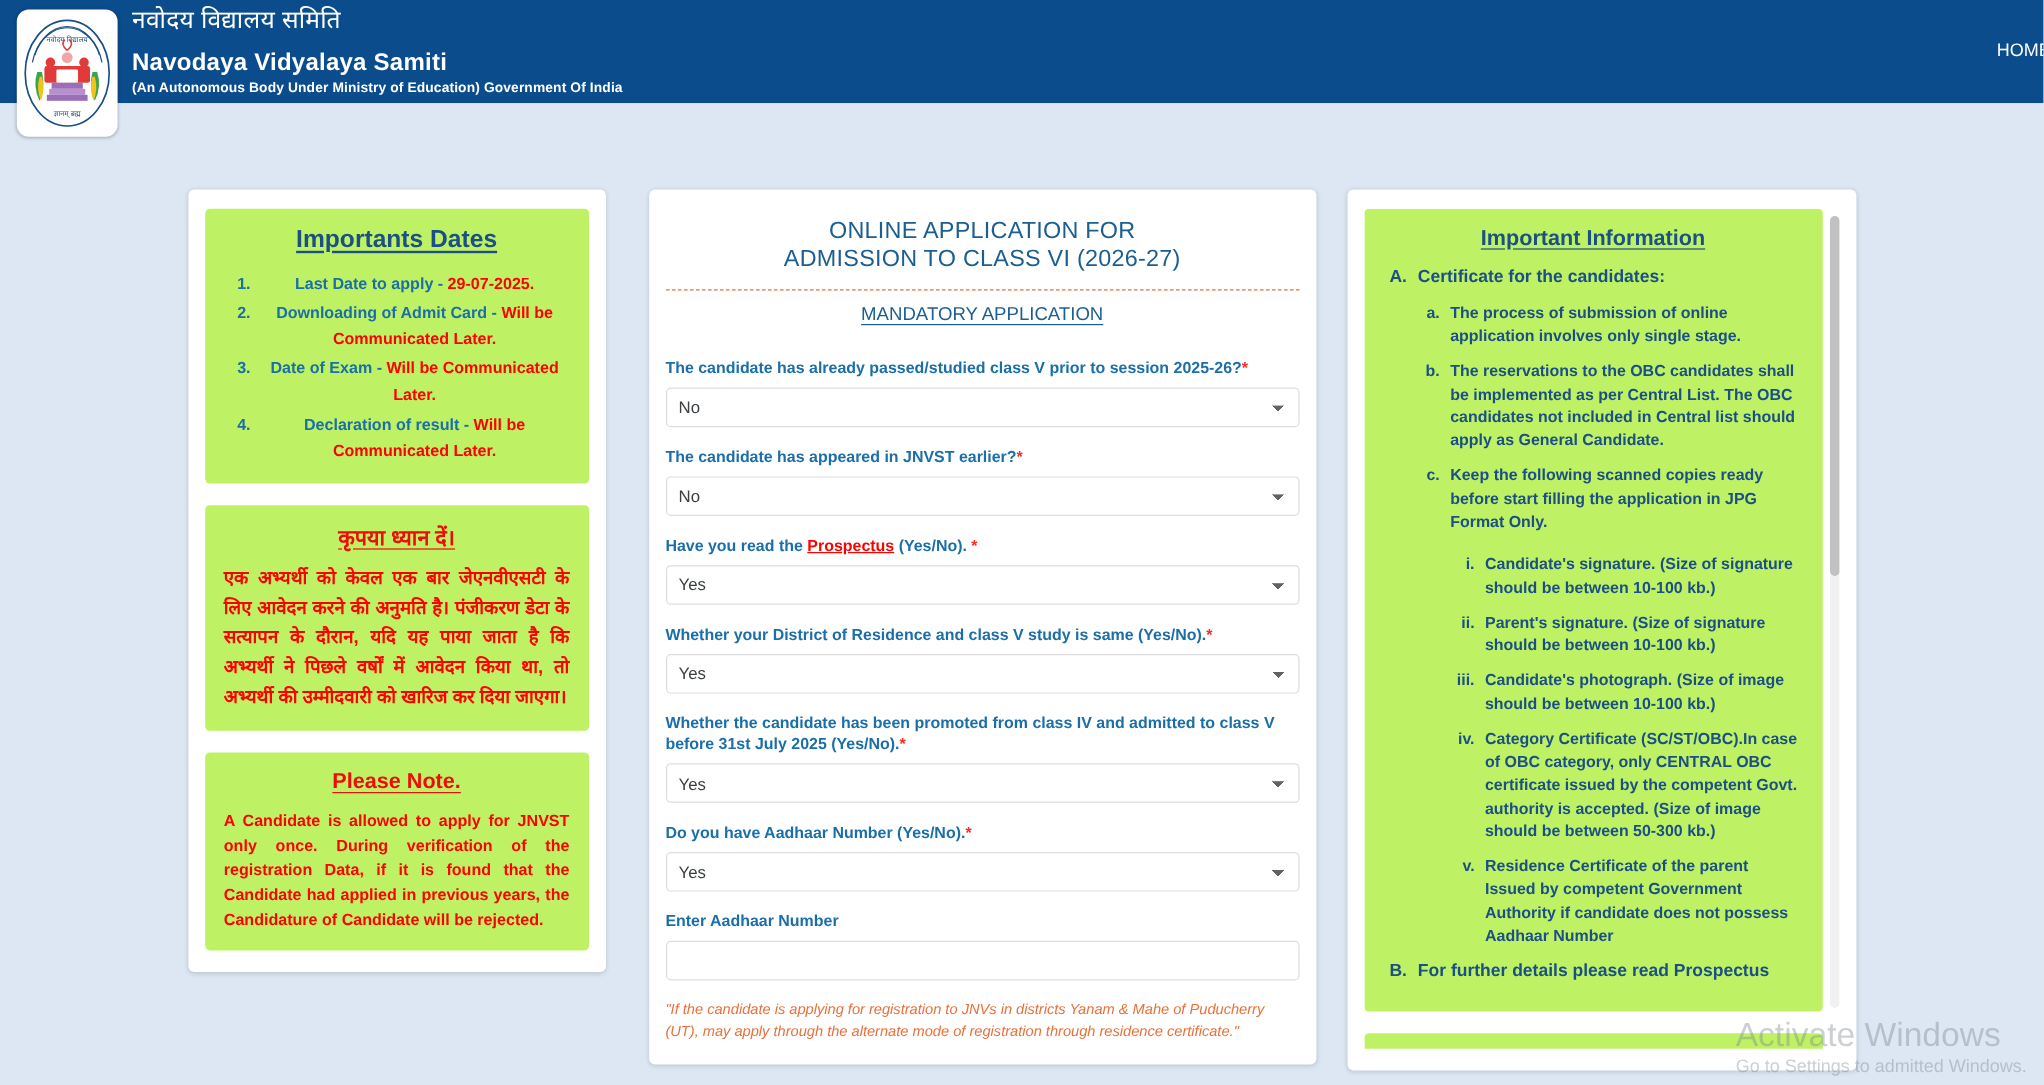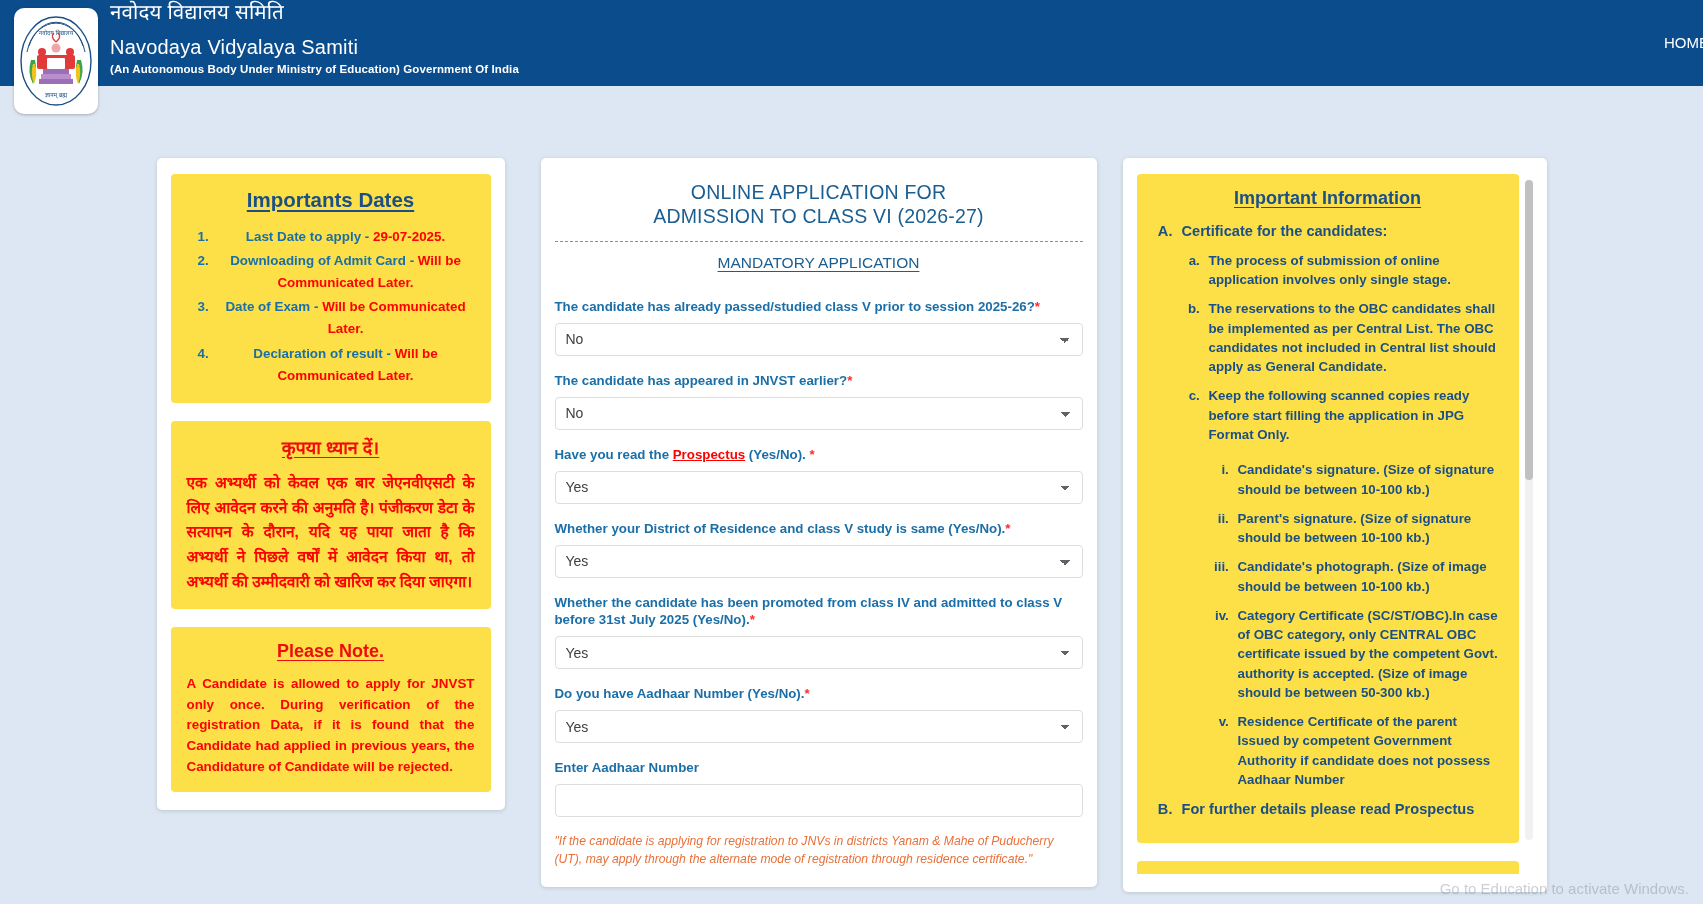--- a/index.html
+++ b/index.html
@@ -10,20 +10,21 @@
     background: #dce7f3;
     font-family: "Liberation Sans", sans-serif;
   }
 
   
   .site-header {
     position: relative;
     height: 86px;
     background: #0b4c8c;
     display: flex;
+    align-items: center;
   }
   .logo-box {
     position: absolute;
     left: 14px;
     top: 8px;
     width: 84px;
     height: 106px;
     background: #ffffff;
     border-radius: 10px;
     box-shadow: 0 1px 3px rgba(0,0,0,.25);
@@ -39,21 +40,21 @@
     color: #ffffff;
     line-height: 1.15;
   }
   .brand-hi {
     font-size: 20.5px;
     font-weight: 400;
     letter-spacing: .2px;
   }
   .brand-en {
     font-size: 20px;
-    font-weight: 400;
+    font-weight: 700;
     margin-top: 12px;
     letter-spacing: .2px;
   }
   .brand-sub {
     font-size: 11.5px;
     font-weight: 700;
     margin-top: 4px;
     letter-spacing: .1px;
   }
   .nav-right {
@@ -85,21 +86,21 @@
   .col-right  { width: 424px; }
 
   .card {
     background: #ffffff;
     border-radius: 5px;
     box-shadow: 0 1px 4px rgba(0,0,0,.14);
     padding: 16px 14px 18px 14px;
   }
 
   .panel-inner {
-    background: #fde047;
+    background: #bef264;
     border-radius: 4px;
     padding: 14px 16px 14px 16px;
   }
   .panel-inner + .panel-inner { margin-top: 18px; }
 
   
   .hdr-blue {
     text-align: center;
     color: #1b4f86;
     font-weight: bold;
@@ -477,15 +478,16 @@
 
           <div class="scrollbar-track"></div>
           <div class="scrollbar-thumb"></div>
         </div>
       </div>
     </div>
 
   </div>
 
   <div class="watermark">
-    <div class="wm-2">Go to Education to activate Windows.</div>
+    <div class="wm-1">Activate Windows</div>
+    <div class="wm-2">Go to Settings to admitted Windows.</div>
   </div>
 </div>
 
 </body></html>

